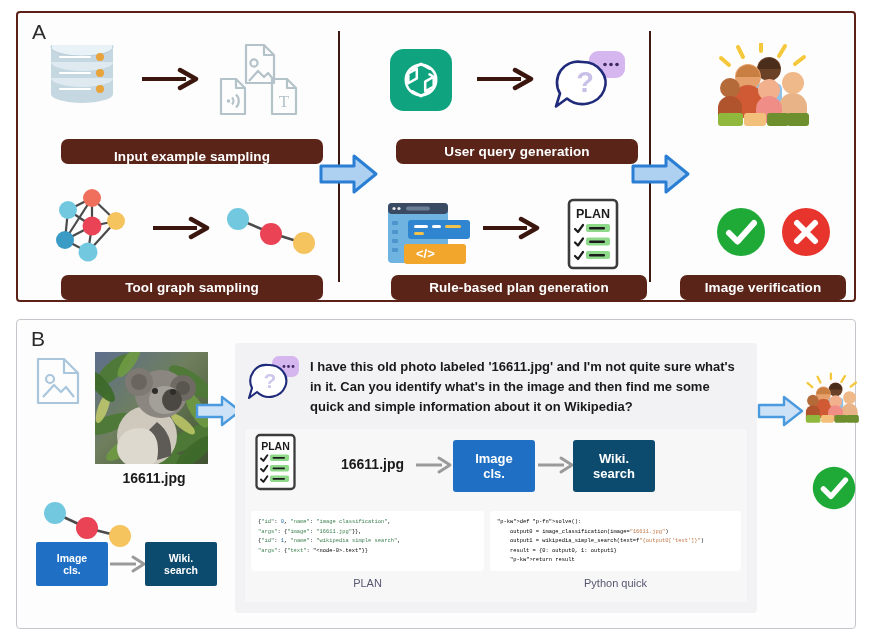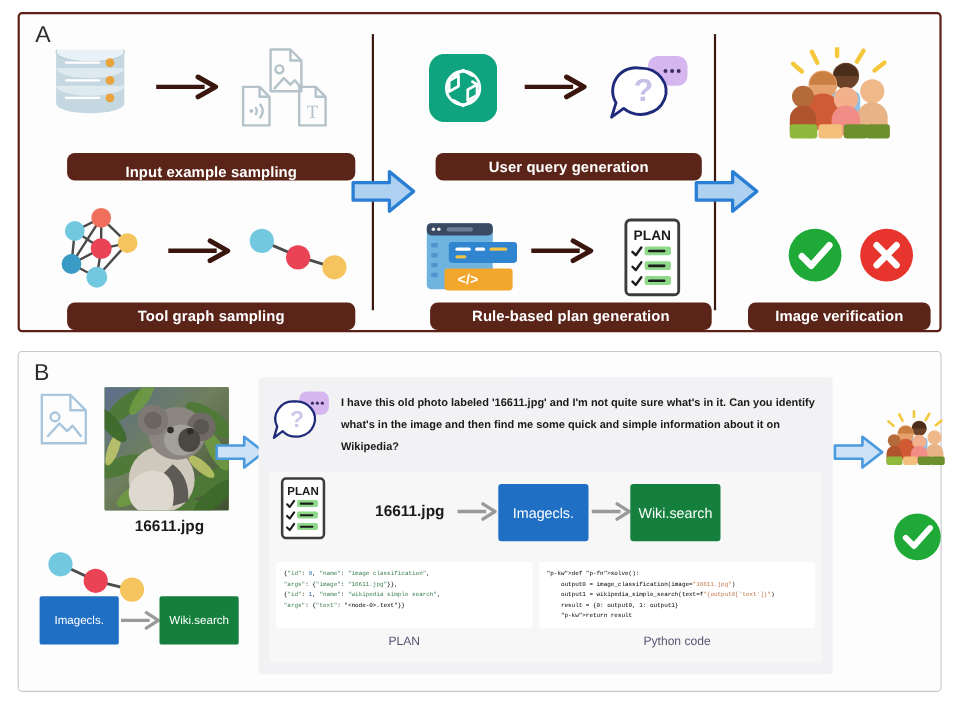--- a/index.html
+++ b/index.html
@@ -63,21 +63,21 @@
   #b-gray-card {
     position: absolute;
     left: 218px; top: 23px;
     width: 522px; height: 270px;
     background: #f2f2f4;
     border-radius: 4px;
   }
   .query-text {
     position: absolute;
     left: 75px; top: 14px; width: 434px;
-    font-size: 10px; font-weight: bold; color: #1a1a1a;
+    font-size: 13px; font-weight: bold; color: #1a1a1a;
     line-height: 20px;
   }
   #b-inner-card {
     position: absolute;
     left: 10px; top: 86px; width: 502px; height: 173px;
     background: #f7f7f8;
     border-radius: 3px;
   }
   .code-box {
     position: absolute;
@@ -90,27 +90,27 @@
     white-space: pre;
     overflow: hidden;
   }
   .code-caption {
     position: absolute;
     font-size: 11px; color: #565670; font-weight: normal;
     text-align: center;
   }
   .node-box {
     position: absolute;
-    color: #ffffff; font-weight: normal; font-size: 13px;
-    display: flex; flex-direction: row;
+    color: #ffffff; font-weight: bold; font-size: 13px;
+    display: flex; flex-direction: column;
     align-items: center; justify-content: center;
     border-radius: 3px; line-height: 15px;
   }
   .node-box.blue { background: #1f6fc4; }
-  .node-box.red  { background: #15803d; }
+  .node-box.red  { background: #0c4a6e; }
   .node-box.small { font-size: 10.5px; line-height: 12px; border-radius: 2px; }
 
   .plain-label {
     position: absolute;
     font-size: 14px; font-weight: bold; color: #1a1a1a;
   }
   .j-str  { color: #3b7f4e; }
   .j-num  { color: #2b6cb0; }
   .p-str  { color: #c2784b; }
 
@@ -558,21 +558,21 @@
 <span class="j-str">"args"</span>: {<span class="j-str">"image"</span>: <span class="j-str">"16611.jpg"</span>}},
 {<span class="j-str">"id"</span>: <span class="j-num">1</span>, <span class="j-str">"name"</span>: <span class="j-str">"wikipedia simple search"</span>,
 <span class="j-str">"args"</span>: {<span class="j-str">"text"</span>: "&lt;node-0&gt;.text"}}</div>
       <div class="code-caption" style="left:6px; top:148px; width:233px;">PLAN</div>
 
       <div class="code-box" id="py-code" style="left:245px; top:82px; width:251px; height:60px;"><span class="&lt;span">"p-kw"</span>&gt;def <span class="&lt;span">"p-fn"</span>&gt;solve():
     output0 = image_classification(image=<span class="p-str">"16611.jpg"</span>)
     output1 = wikipedia_simple_search(text=f<span class="p-str">"{output0['text']}"</span>)
     result = {0: output0, 1: output1}
     <span class="&lt;span">"p-kw"</span>&gt;return result</div>
-      <div class="code-caption" style="left:245px; top:148px; width:251px;">Python code</div>
+      <div class="code-caption" style="left:245px; top:148px; width:251px;">Python quick</div>
     </div>
   </div>
 
   <div class="block-arrow" style="left:740px; top:74px;">
     <svg width="48" height="34" viewBox="0 0 48 34">
       <path d="M2 11 H27 V3 L45 17 L27 31 V23 H2 Z" fill="#cde2f7" stroke="#4c9ade" stroke-width="2.4" stroke-linejoin="round"></path>
     </svg>
   </div>
 
   <div class="icon-wrap" style="left:786px; top:52px; width:64px; height:60px;">

